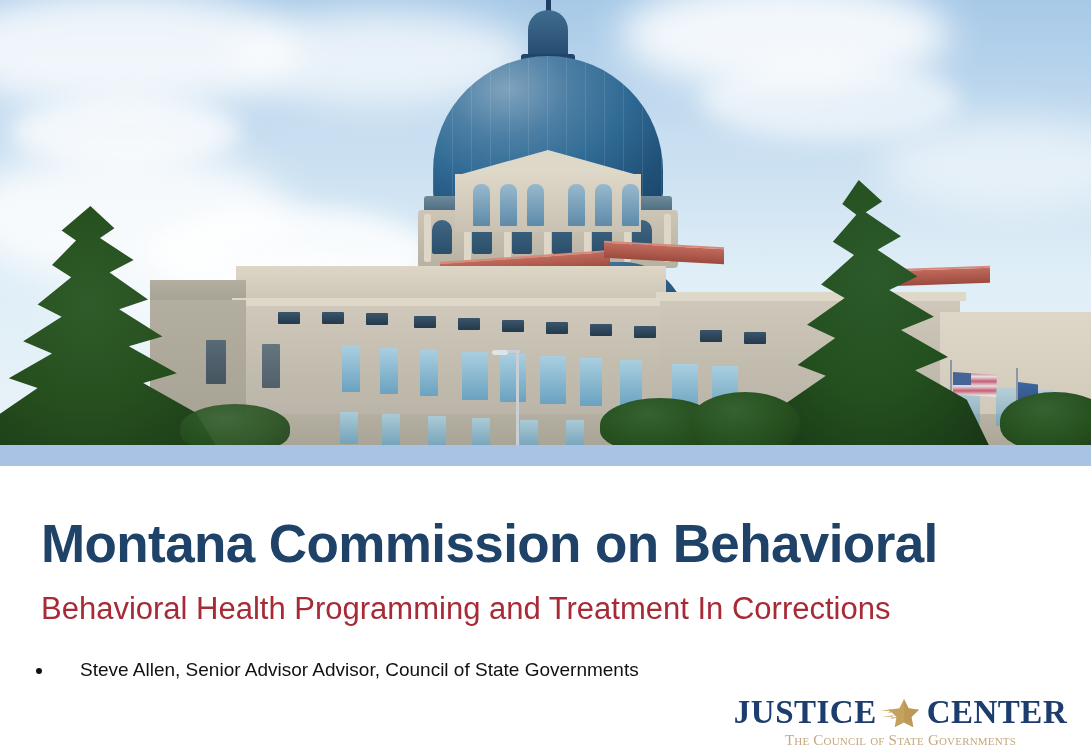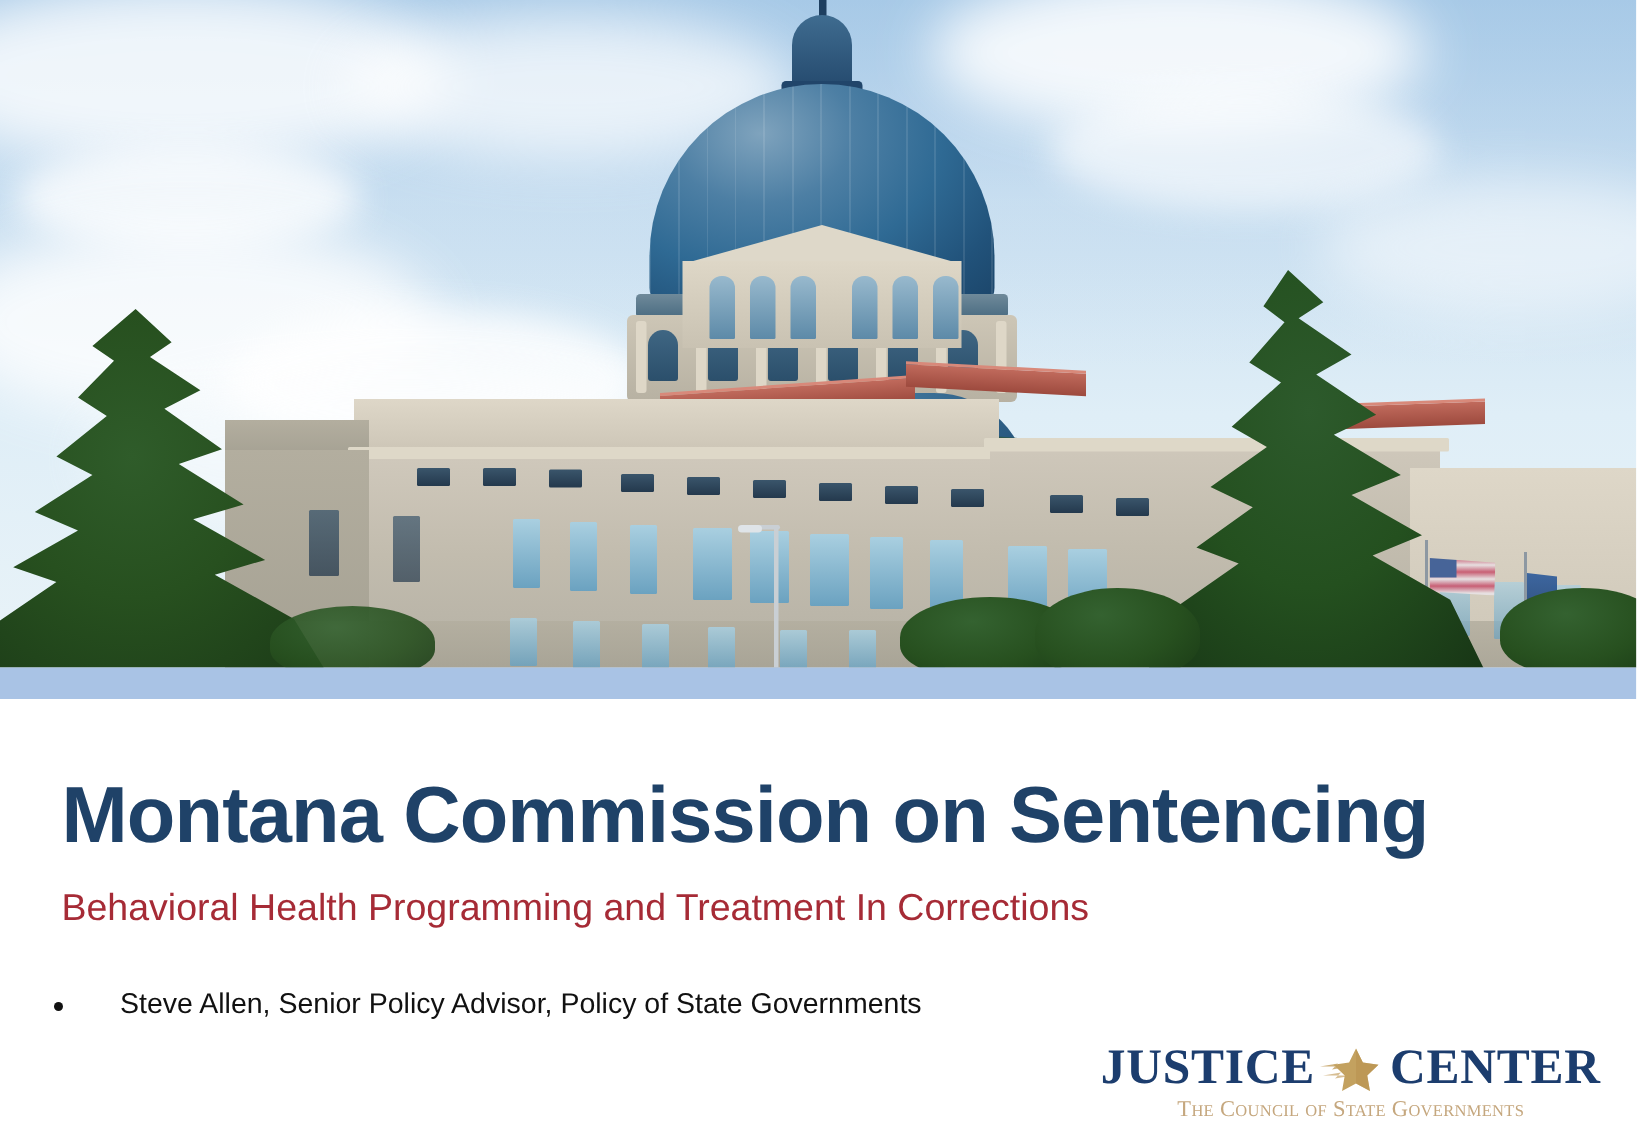--- a/index.html
+++ b/index.html
@@ -78,21 +78,21 @@
   .lamp-pole{position:absolute;width:3px;background:#c9cfd4;}
   .lamp-arm{position:absolute;height:3px;background:#c9cfd4;border-radius:2px;}
   .lamp-head{position:absolute;width:16px;height:5px;border-radius:3px;background:#dfe4e8;}
 
   
   .band{position:absolute;left:0;top:445px;width:1091px;height:21px;background:#a9c3e5;}
 
   
   .title{position:absolute;left:41px;top:515px;font-size:53px;font-weight:bold;color:#1f4268;
          letter-spacing:-.6px;white-space:nowrap;line-height:1.1;}
-  .subtitle{position:absolute;left:41px;top:591px;font-size:25px;color:#a62b36;white-space:nowrap;}
+  .subtitle{position:absolute;left:41px;top:591px;font-size:31px;color:#a62b36;white-space:nowrap;}
   .bullet-row{position:absolute;left:36px;top:659px;display:flex;align-items:flex-start;white-space:nowrap;}
   .bullet-dot{width:6px;height:6px;border-radius:50%;background:#111;margin-top:9px;margin-right:38px;flex:none;}
   .bullet-text{font-size:19px;color:#111;}
 
   
   .logo{position:absolute;left:758px;top:694px;width:285px;}
   .logo-main{display:flex;align-items:center;justify-content:center;}
   .logo-word{font-family:"Liberation Serif", serif;font-size:33px;font-weight:bold;color:#1c3d6e;letter-spacing:.5px;}
   .logo-star{position:relative;width:48px;height:30px;margin:0 1px;flex:none;}
   .logo-star svg{position:absolute;left:0;top:0;}
@@ -222,26 +222,26 @@
     <div class="tree tree-l"></div>
     <div class="tree tree-r"></div>
     <div class="bush" style="left:600px;top:398px;width:120px;height:54px;"></div>
     <div class="bush" style="left:690px;top:392px;width:110px;height:60px;"></div>
     <div class="bush" style="left:1000px;top:392px;width:110px;height:58px;"></div>
     <div class="bush" style="left:180px;top:404px;width:110px;height:48px;opacity:.9;"></div>
   </div>
 
   <div class="band"></div>
 
-  <div class="title">Montana Commission on Sentencing</div>
+  <div class="title">Montana Commission on Behavioral</div>
   <div class="subtitle">Behavioral Health Programming and Treatment In Corrections</div>
 
   <div class="bullet-row">
     <span class="bullet-dot"></span>
-    <span class="bullet-text">Steve Allen, Senior Policy Advisor, Policy of State Governments</span>
+    <span class="bullet-text">Steve Allen, Senior Advisor Advisor, Council of State Governments</span>
   </div>
 
   <div class="logo">
     <div class="logo-main">
       <span class="logo-word">JUSTICE</span>
       <span class="logo-star">
         <svg width="48" height="30" viewBox="0 0 48 30" aria-hidden="true">
           <path d="M2 13 L14 11 L10 15 L22 13 Z" fill="#c9a86f" opacity="0.9"></path>
           <path d="M4 19 L16 17 L12 21 L24 19 Z" fill="#c9a86f" opacity="0.75"></path>
           <path d="M26 1 L30.6 10.3 L41 11.8 L33.5 19 L35.3 29.3 L26 24.4 L16.7 29.3 L18.5 19 L11 11.8 L21.4 10.3 Z" fill="#c3a15f"></path>

